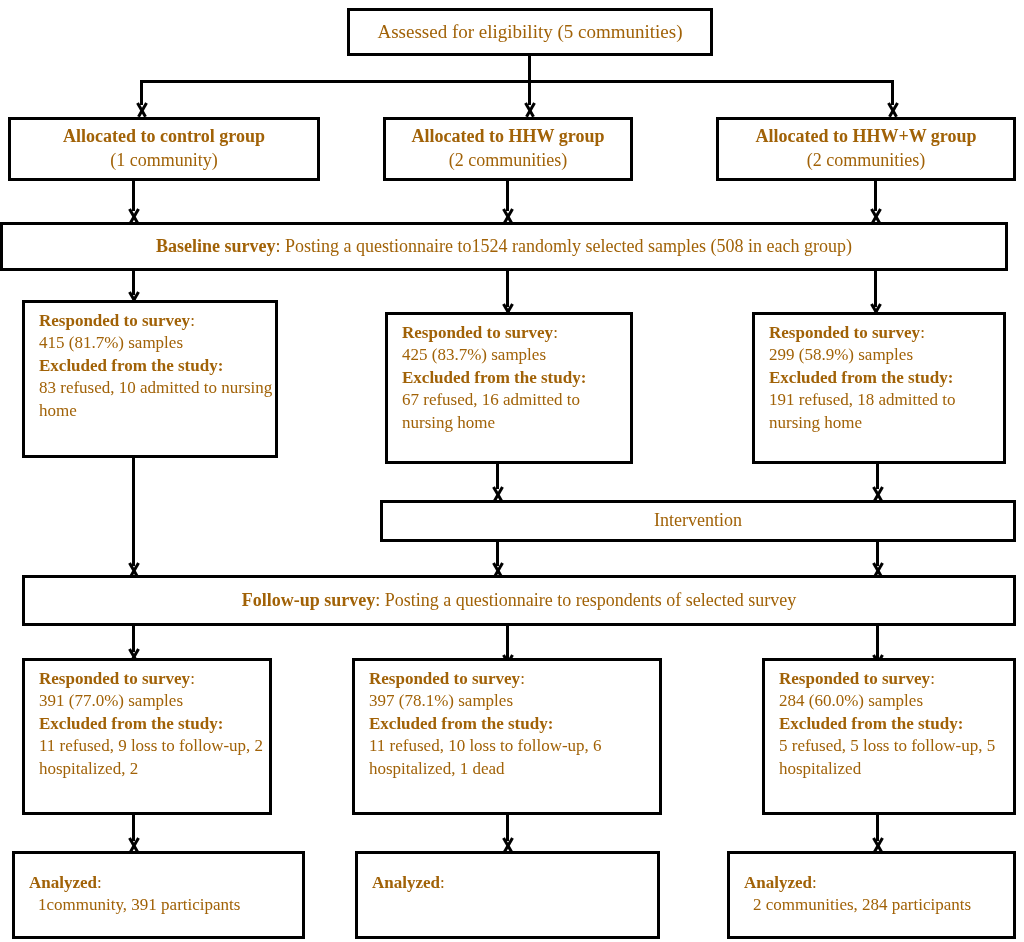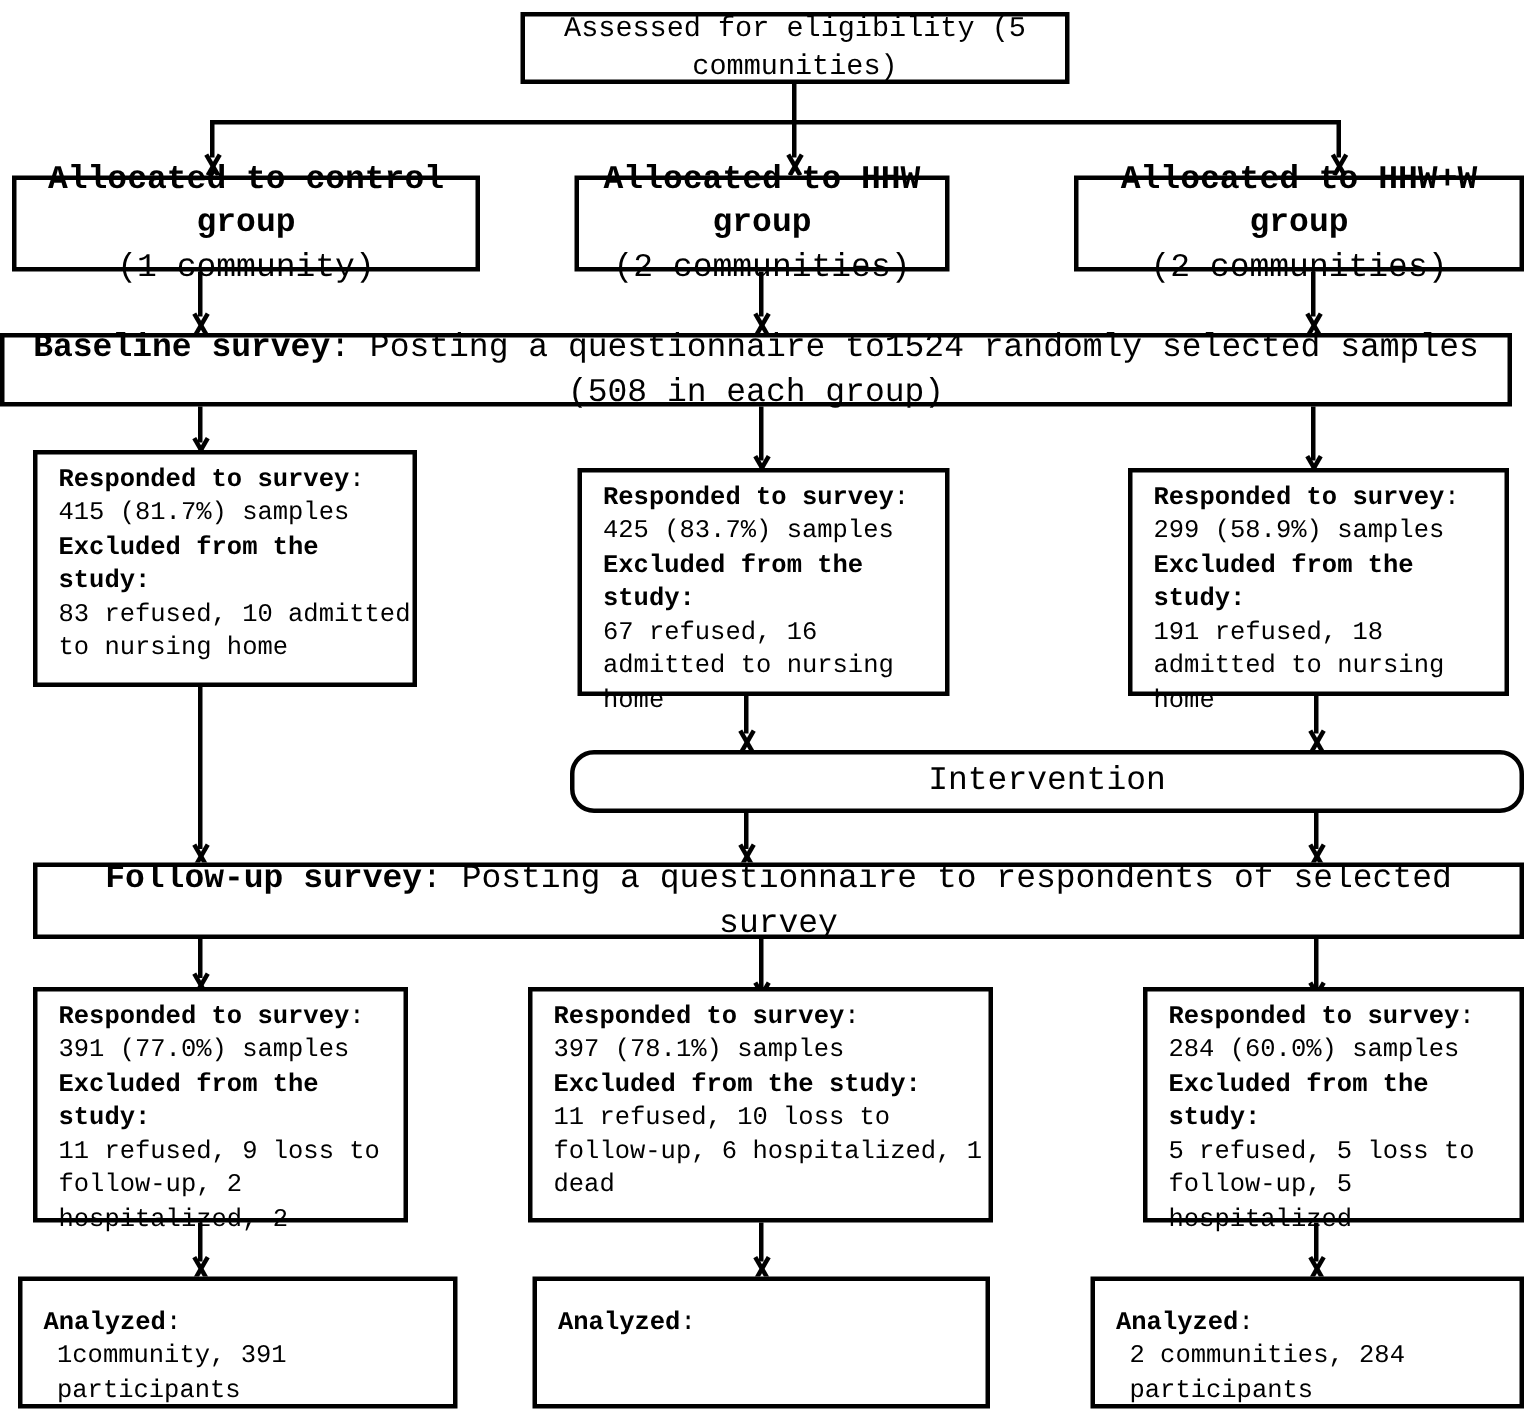--- a/index.html
+++ b/index.html
@@ -6,22 +6,22 @@
   html, body {
     margin: 0;
     padding: 0;
     background: #ffffff;
   }
   #canvas {
     position: relative;
     width: 1024px;
     height: 942px;
     background: #ffffff;
-    font-family: Liberation Mono, monospace;
-    color: #000000;
+    font-family: Liberation Serif, serif;
+    color: #a16207;
     overflow: hidden;
   }
 
   
   .box {
     position: absolute;
     border: 3px solid #000000;
     background: #ffffff;
     box-sizing: border-box;
     line-height: 1.32;
@@ -31,21 +31,21 @@
     align-items: center;
     justify-content: center;
     text-align: center;
   }
   .box.padleft {
     padding: 7px 0 0 14px;
     text-align: left;
   }
 
   .t18 { font-size: 19px; }
-  .t17 { font-size: 22px; }
+  .t17 { font-size: 18px; }
   .t16 { font-size: 17px; }
 
   b, .b { font-weight: bold; }
 
   .l1 { display: block; }
   .indent { padding-left: 9px; }
 
   
   .vline {
     position: absolute;
@@ -171,21 +171,21 @@
 
   <div class="vline" style="left:132px; top:458px; width:3px; height:108px;"></div>
   <div class="arrowhead" style="left:126px; top:563px;"></div>
 
   <div class="vline" style="left:496px; top:464px; width:3px; height:25px;"></div>
   <div class="arrowhead" style="left:490px; top:487px;"></div>
 
   <div class="vline" style="left:876px; top:464px; width:3px; height:25px;"></div>
   <div class="arrowhead" style="left:870px; top:487px;"></div>
 
-  <div class="box center t17" style="left:380px; top:500px; width:636px; height:42px;border-radius:16px;">
+  <div class="box center t17" style="left:380px; top:500px; width:636px; height:42px;">
     <span>Intervention</span>
   </div>
 
   <div class="vline" style="left:496px; top:542px; width:3px; height:24px;"></div>
   <div class="arrowhead" style="left:490px; top:563px;"></div>
 
   <div class="vline" style="left:876px; top:542px; width:3px; height:24px;"></div>
   <div class="arrowhead" style="left:870px; top:563px;"></div>
 
   <div class="box center t17" style="left:22px; top:575px; width:994px; height:51px;">

